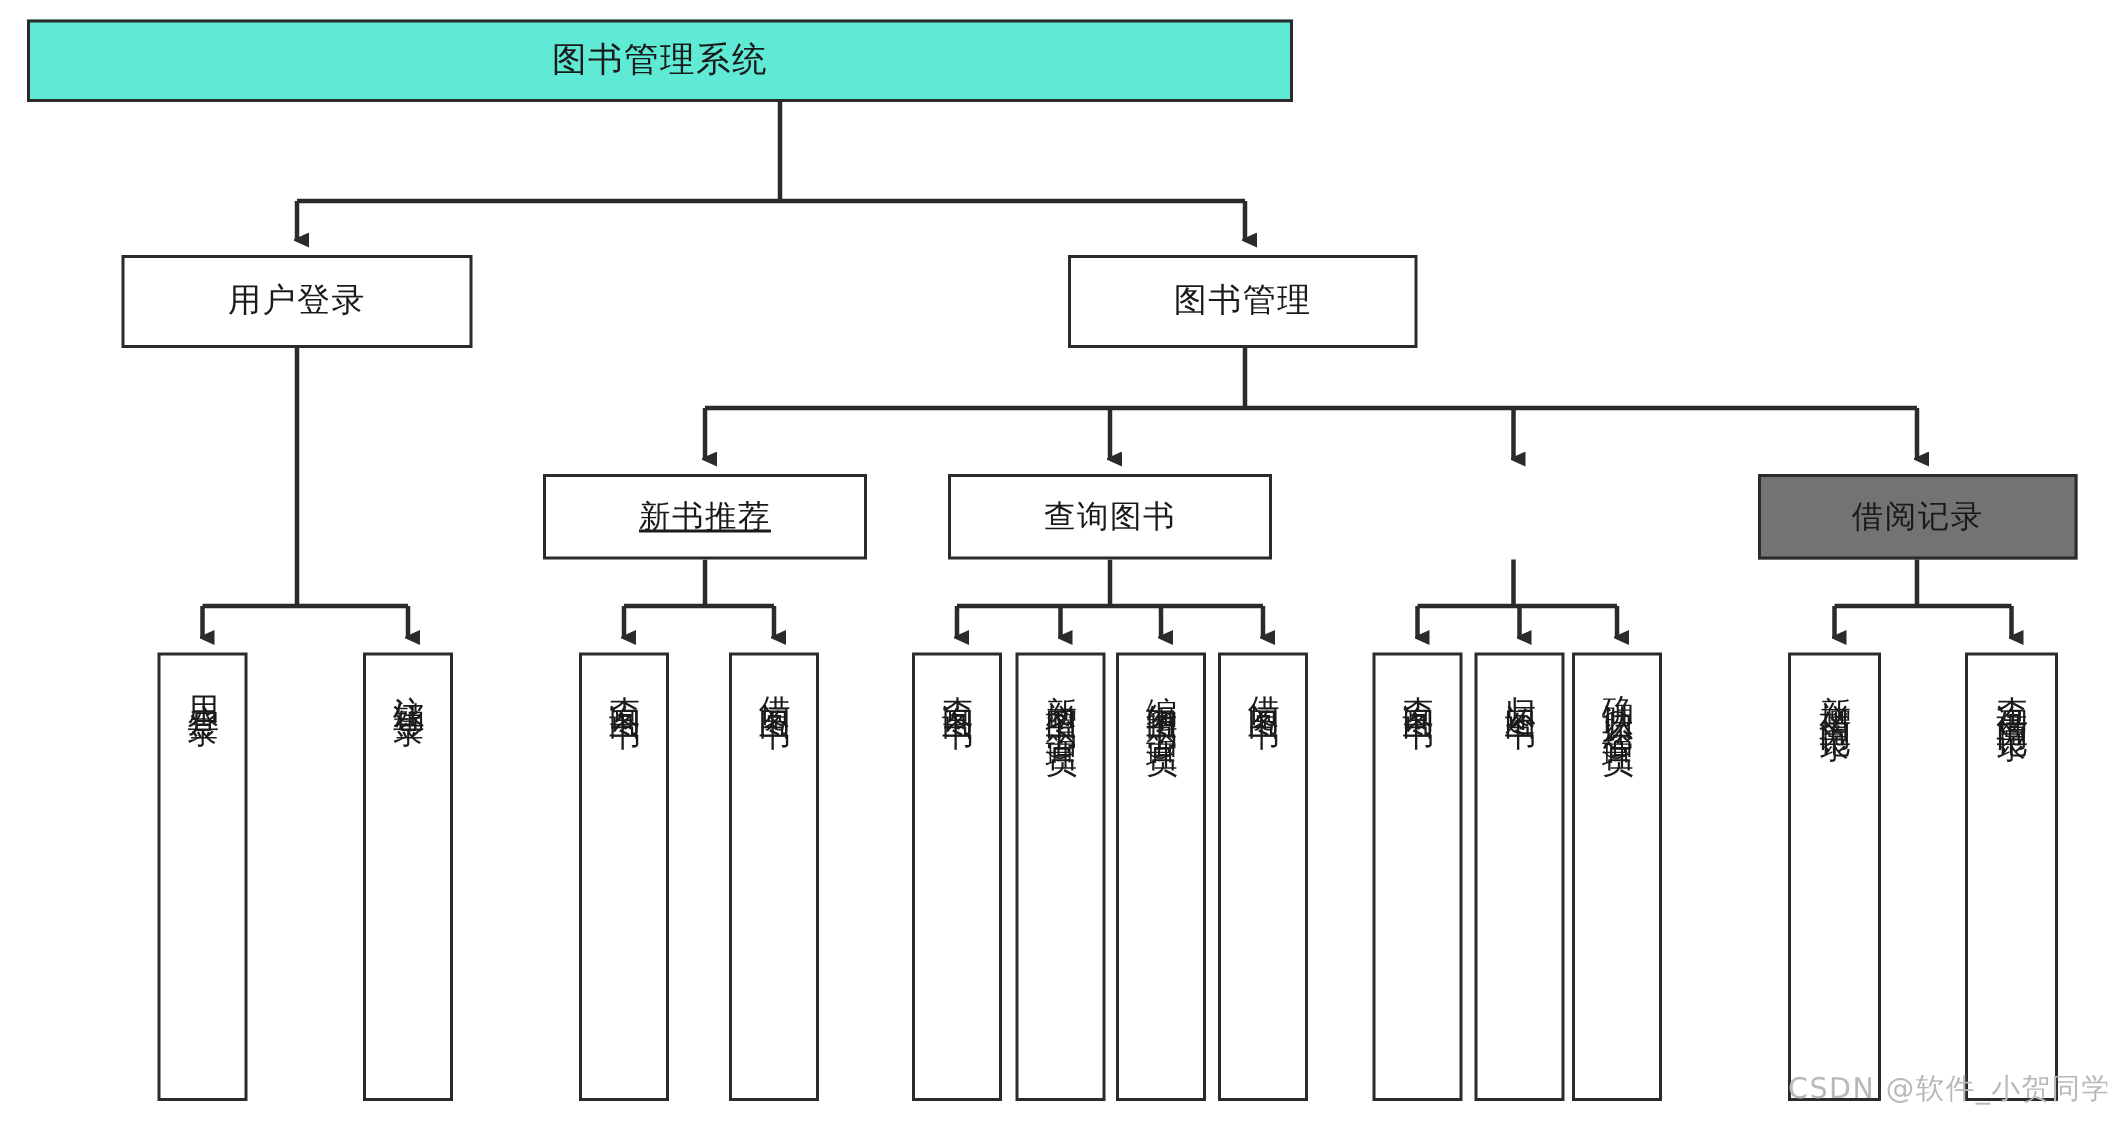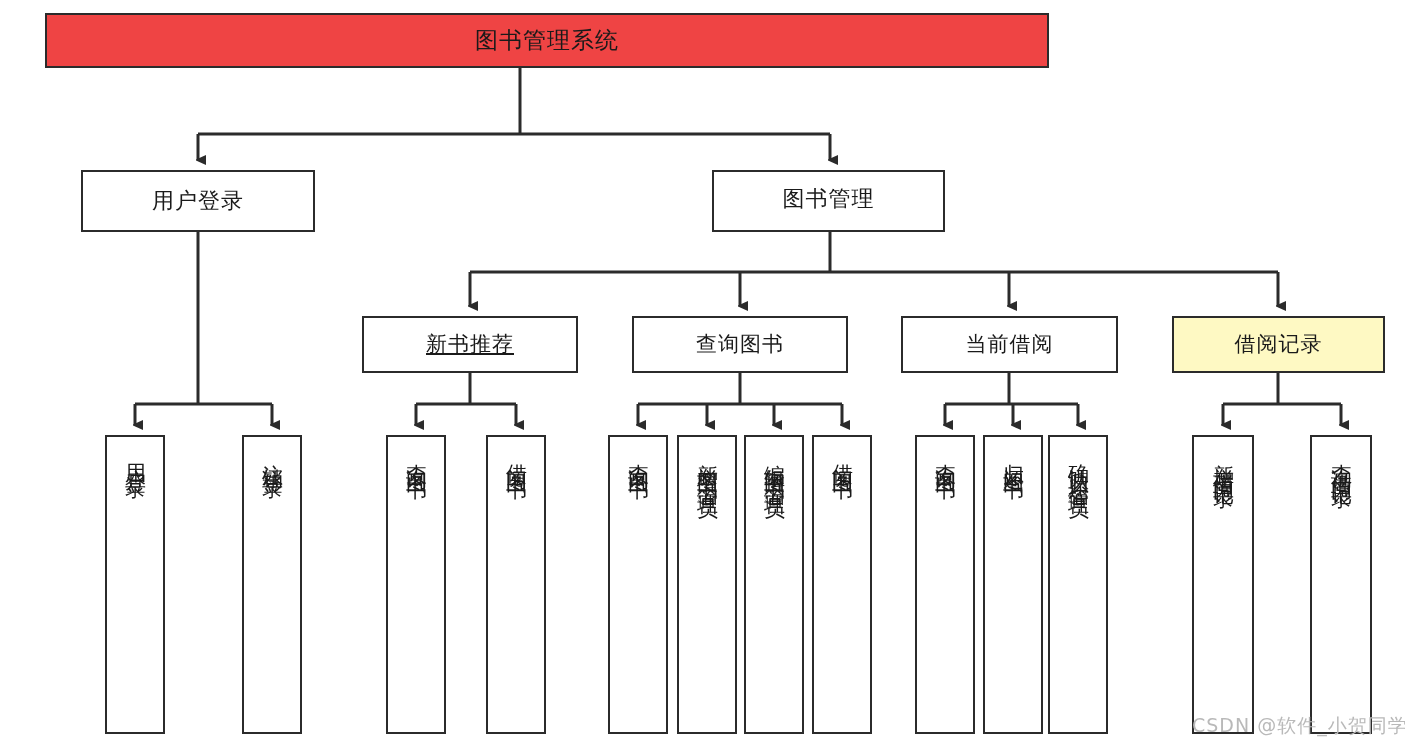--- a/index.html
+++ b/index.html
@@ -119,41 +119,38 @@
       <path d="M1013,404 L1013,425" marker-end="url(#arrow)"></path>
       <path d="M1078,404 L1078,425" marker-end="url(#arrow)"></path>
 
       <path d="M1278,373 L1278,404"></path>
       <path d="M1223,404 L1341,404"></path>
       <path d="M1223,404 L1223,425" marker-end="url(#arrow)"></path>
       <path d="M1341,404 L1341,425" marker-end="url(#arrow)"></path>
     </g>
   </svg>
 
-  <div class="node root" style="left: 18px; top: 13px; width: 1004px; height: 55px; border-color: rgb(43, 43, 43); background: #ef4444; margin-left: 27px;">
+  <div class="node root" style="left: 18px; top: 13px; width: 844px; height: 55px; border-color: rgb(43, 43, 43); background: #5eead4;">
     <span class="label" style="color: rgb(26, 26, 26);">图书管理系统</span>
   </div>
 
   <div class="node lvl2" style="left: 81px; top: 170px; width: 234px; height: 62px; border-color: rgb(43, 43, 43); background: rgb(255, 255, 255);">
     <span class="label" style="color: rgb(26, 26, 26);">用户登录</span>
   </div>
   <div class="node lvl2" style="left: 712px; top: 170px; width: 233px; height: 62px; border-color: rgb(43, 43, 43); background: rgb(255, 255, 255);">
-    <span class="label" style="color: rgb(26, 26, 26); font-family: Liberation Mono, monospace;">图书管理</span>
+    <span class="label" style="color: rgb(26, 26, 26);">图书管理</span>
   </div>
 
   <div class="node lvl3" style="left: 362px; top: 316px; width: 216px; height: 57px; border-color: rgb(43, 43, 43); background: rgb(255, 255, 255);">
     <span class="label" style="color: rgb(26, 26, 26); text-decoration: underline;">新书推荐</span>
   </div>
   <div class="node lvl3" style="left: 632px; top: 316px; width: 216px; height: 57px; border-color: rgb(43, 43, 43); background: rgb(255, 255, 255);">
     <span class="label" style="color: rgb(26, 26, 26);">查询图书</span>
   </div>
-  <div class="node lvl3" style="left: 901px; top: 316px; width: 217px; height: 57px; border-color: rgb(43, 43, 43); background: rgb(255, 255, 255);">
-    <span class="label" style="color: rgb(26, 26, 26);">当前借阅</span>
-  </div>
-  <div class="node lvl3" style="left: 1172px; top: 316px; width: 213px; height: 57px; border-color: rgb(43, 43, 43); background: #fef9c3;">
+  <div class="node lvl3" style="left: 1172px; top: 316px; width: 213px; height: 57px; border-color: rgb(43, 43, 43); background: #737373;">
     <span class="label" style="color: rgb(26, 26, 26);">借阅记录</span>
   </div>
 
   <div class="node leaf" style="left: 105px; top: 435px; width: 60px; height: 299px; border-color: rgb(43, 43, 43); background: rgb(255, 255, 255);">
     <span class="label" style="color: rgb(26, 26, 26);">用户登录</span>
   </div>
   <div class="node leaf" style="left: 242px; top: 435px; width: 60px; height: 299px; border-color: rgb(43, 43, 43); background: rgb(255, 255, 255);">
     <span class="label" style="color: rgb(26, 26, 26);">注销登录</span>
   </div>
   <div class="node leaf" style="left: 386px; top: 435px; width: 60px; height: 299px; border-color: rgb(43, 43, 43); background: rgb(255, 255, 255);">

